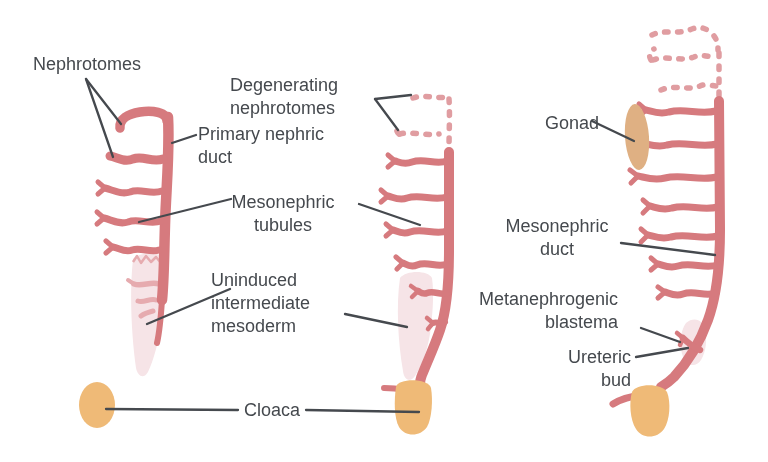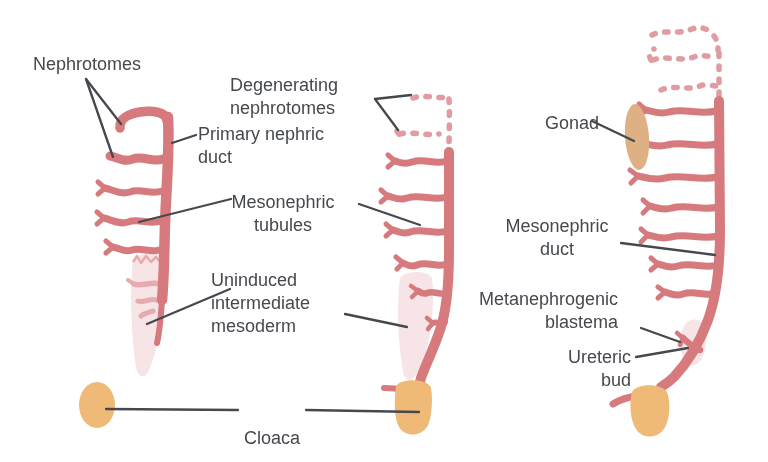--- a/index.html
+++ b/index.html
@@ -13,21 +13,21 @@
     position:absolute;
     font-size:18px; line-height:23px;
     color:var(--label-gray,#45494e);
     white-space:pre-line;
   }
   .lbl-nephrotomes   { left:33px;  top:53px;  width:125px; text-align:left; }
   .lbl-primary-duct  { left:198px; top:123px; width:140px; text-align:left; }
   .lbl-degen         { left:230px; top:74px;  width:142px; text-align:left; }
   .lbl-meso-tubules  { left:213px; top:191px; width:140px; text-align:center; }
   .lbl-uninduced     { left:211px; top:269px; width:142px; text-align:left; }
-  .lbl-cloaca        { left:222px; top:399px; width:100px; text-align:center;margin-top:28px; }
+  .lbl-cloaca        { left:222px; top:399px; width:100px; text-align:center; }
   .lbl-gonad         { left:532px; top:112px; width:80px;  text-align:center; }
   .lbl-meso-duct     { left:488px; top:215px; width:138px; text-align:center; }
   .lbl-blastema      { left:458px; top:288px; width:160px; text-align:right; }
   .lbl-ureteric      { left:510px; top:346px; width:121px; text-align:right; }
 
   .st-duct   { stroke:var(--duct-pink,#d67a7e); fill:none; stroke-linecap:round; }
   .st-degen  { stroke:var(--degenerating-pink,#e09da1); fill:none; stroke-linecap:round; stroke-dasharray:3.5 9.5; }
   .st-faded  { stroke:var(--faded-tubule-pink,#e6abaf); fill:none; stroke-linecap:round; }
   .fringe    { stroke:var(--faded-tubule-pink,#e6abaf); fill:none; stroke-width:2.5; stroke-linejoin:round; }
   .f-blob    { fill:var(--mesoderm-blob-pink,#f6e4e7); stroke:none; }

